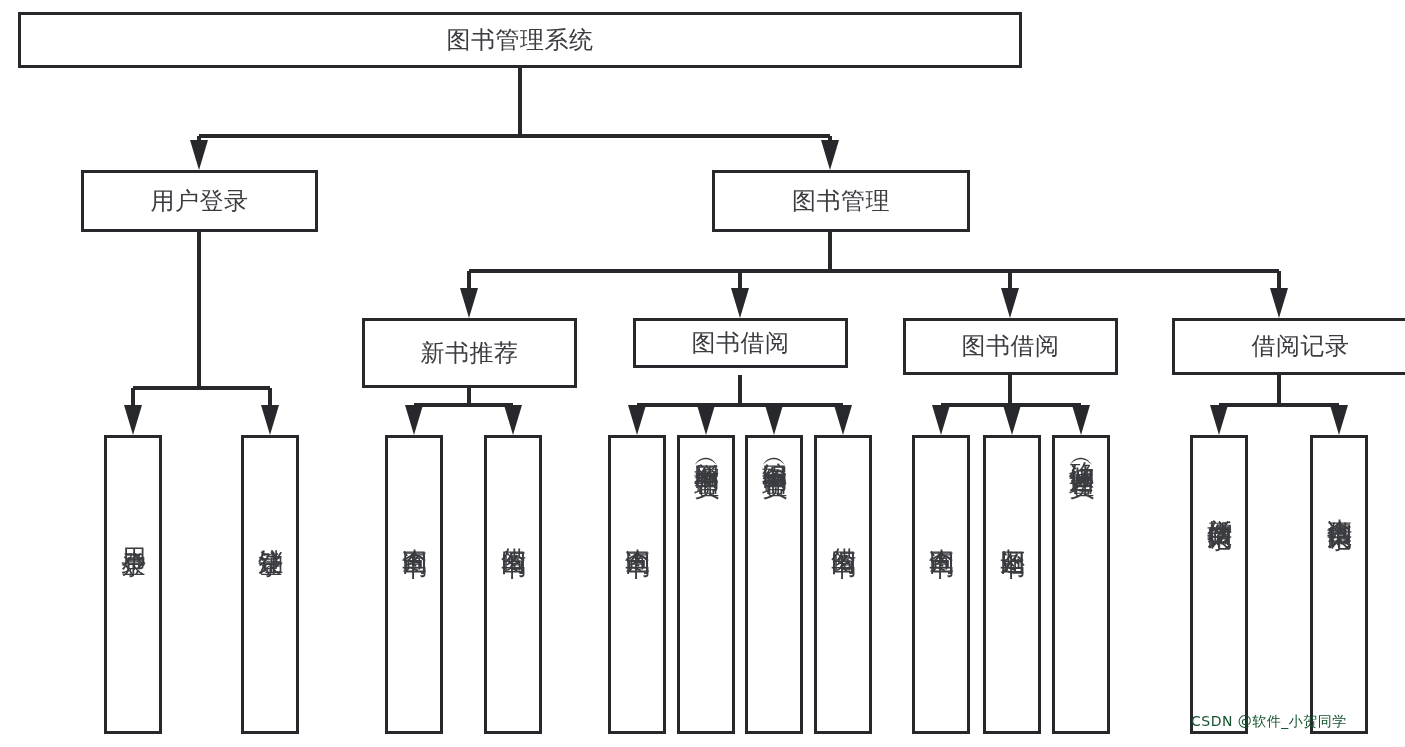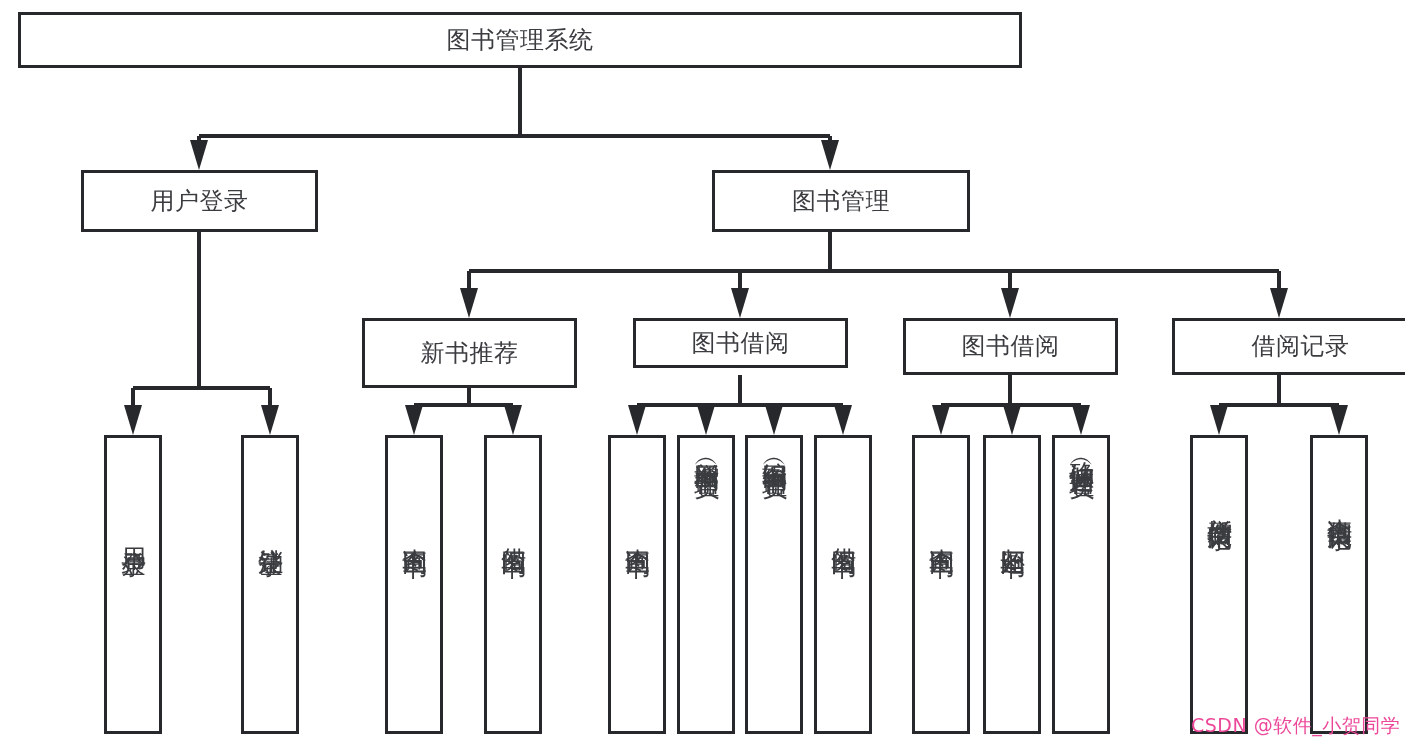--- a/index.html
+++ b/index.html
@@ -51,22 +51,22 @@
     writing-mode: vertical-rl;
     text-orientation: upright;
     font-size: 25px;
     color: #3a3c40;
     line-height: 1.22;
     letter-spacing: 2px;
     white-space: nowrap;
   }
   .watermark {
     position: absolute;
-    font-size: 19px;
-    color: #ec4899;
+    font-size: 14px;
+    color: #14532d;
     white-space: nowrap;
     letter-spacing: 0.5px;
     pointer-events: none;
   }
 </style>
 </head>
 <body>
 
 <div id="diagram-root">
 

